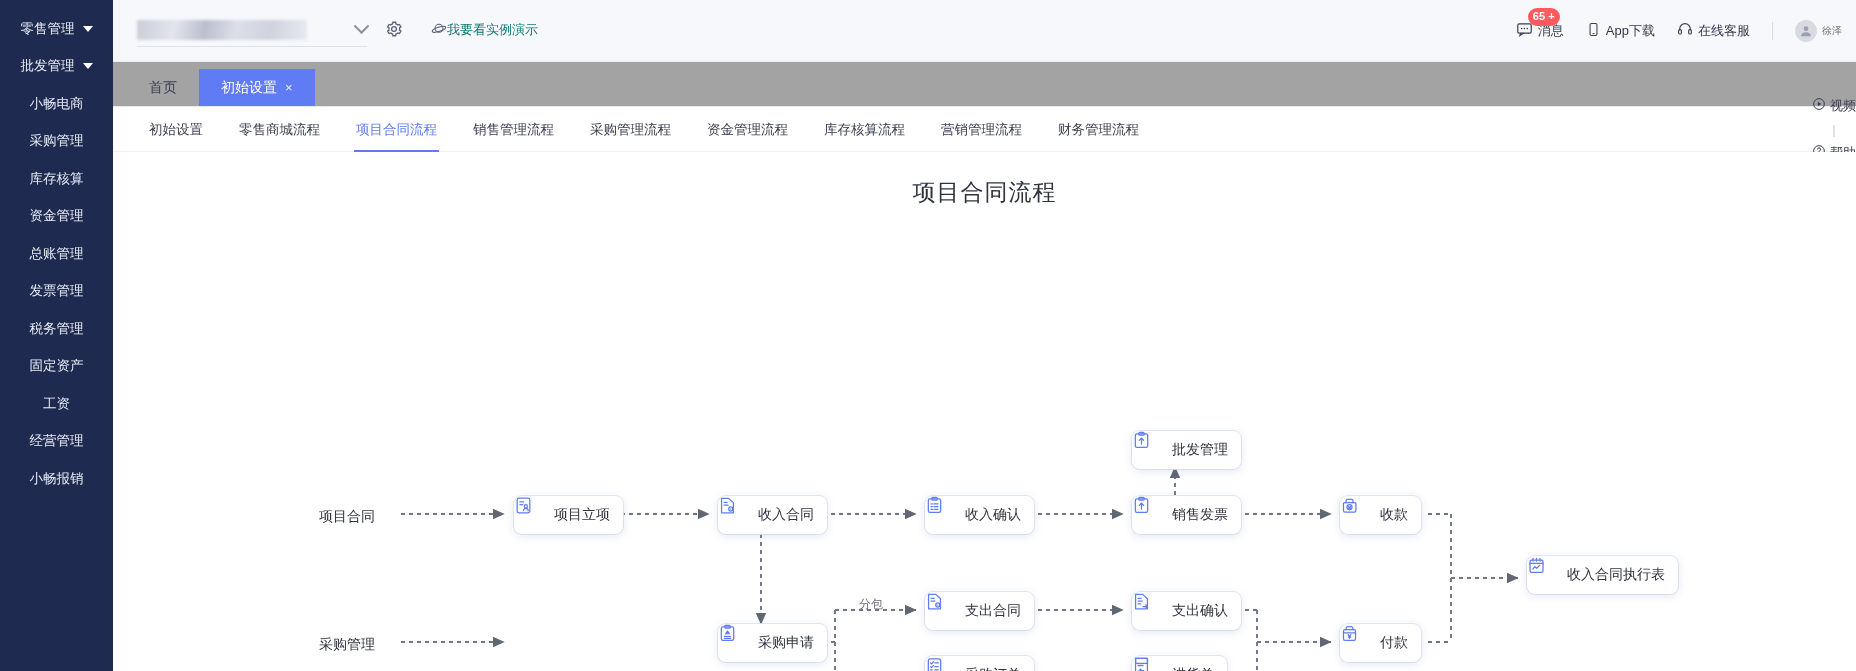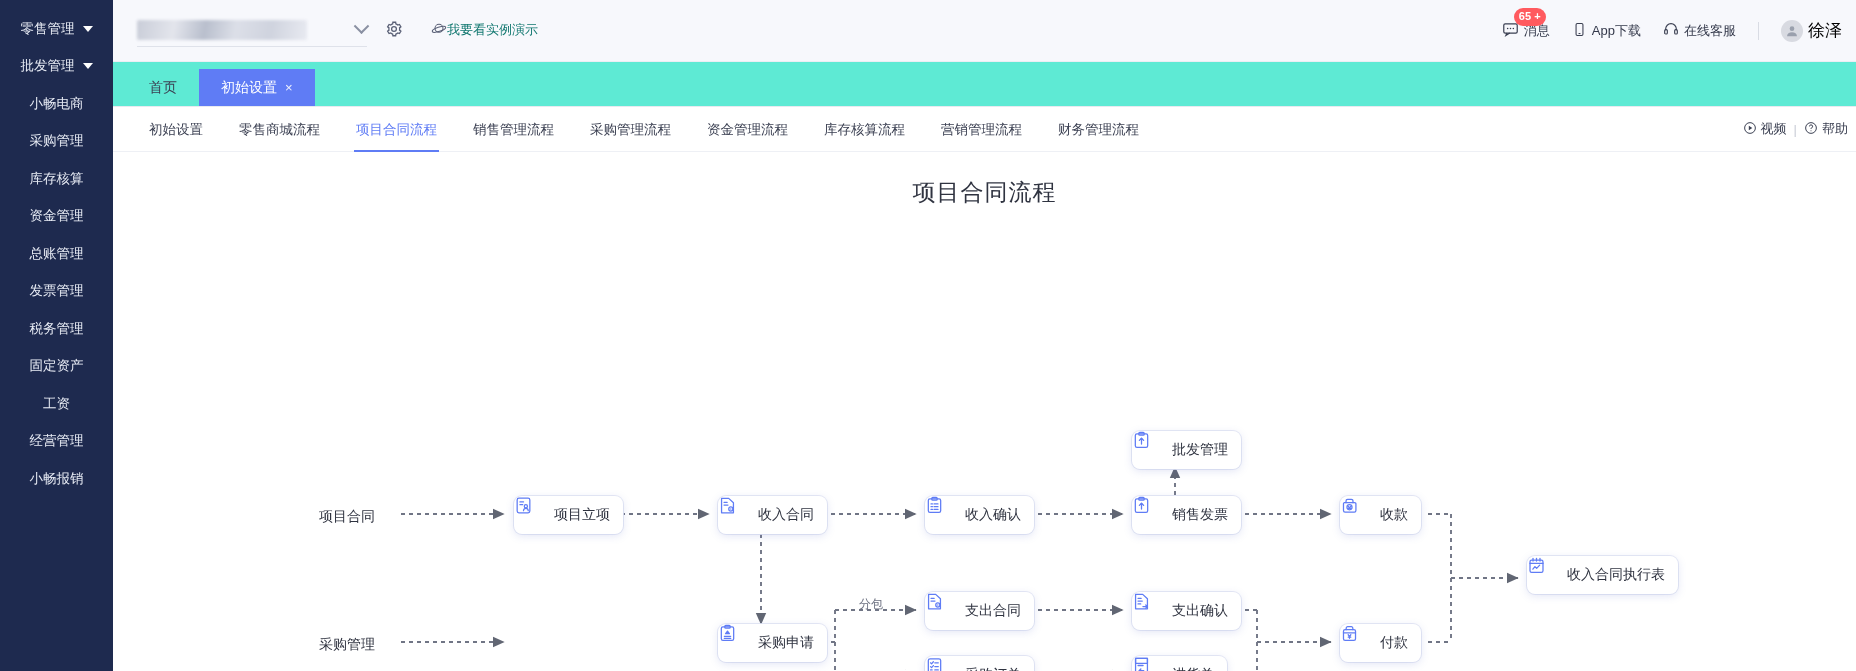--- a/index.html
+++ b/index.html
@@ -71,25 +71,25 @@
   .badge {
     position:absolute; top:-13px; left:12px; background:#ff5a5f; color:#fff;
     font-size:11px; line-height:1; padding:3px 5px 4px 5px; border-radius:9px;
     font-weight:bold; white-space:nowrap;
   }
   .divider-v { width:1px; height:18px; background:#d9dce4; }
   .avatar {
     width:22px;height:22px;border-radius:50%;background:#d8dae1;
     display:flex;align-items:center;justify-content:center;
   }
-  .user-name { font-size:17px; color:#000000; max-width:38px; overflow:hidden; white-space:nowrap;}
+  .user-name { font-size:10px; color:#737373; max-width:38px; overflow:hidden; white-space:nowrap;}
 
   
   .pagetabs {
-    height: 45px; background:#5eead4; display:flex; align-items:flex-end;
+    height: 45px; background:#a3a3a3; display:flex; align-items:flex-end;
     padding-left: 14px; border-bottom:1px solid #e8eaf0;
   }
   .ptab {
     height:37px; padding:0 22px; display:flex; align-items:center; gap:8px;
     font-size:14px; color:#3a3f51; cursor:pointer;
   }
   .ptab.active { background:#5f7cf5; color:#fff; }
   .ptab .x { font-size:13px; opacity:.9; }
 
   
@@ -101,21 +101,21 @@
     padding: 0 18px; height:45px; line-height:45px; font-size:13.5px;
     color:#3a3f51; cursor:pointer; position:relative; white-space:nowrap;
   }
   .stab.active { color:#5f7cf5; }
   .stab.active::after {
     content:""; position:absolute; left:16px; right:16px; bottom:0;
     height:2px; background:#5f7cf5;
   }
   .subtabs-right {
     margin-left:auto; display:flex; align-items:center; gap:7px;
-    padding-right:8px; font-size:13px; color:#3a3f51;
+    font-size:13px; color:#3a3f51;flex-direction:column;
   }
   .srt { display:flex; align-items:center; gap:4px; cursor:pointer;}
 
   
   .canvas { flex:1; position:relative; background:#fff; overflow:hidden; }
   .chart-title {
     position:absolute; left:0; right:0; top:25px; text-align:center;
     font-size:23px; color:#2f3340; letter-spacing:1px;
   }
   .flow { position:absolute; inset:0; }

